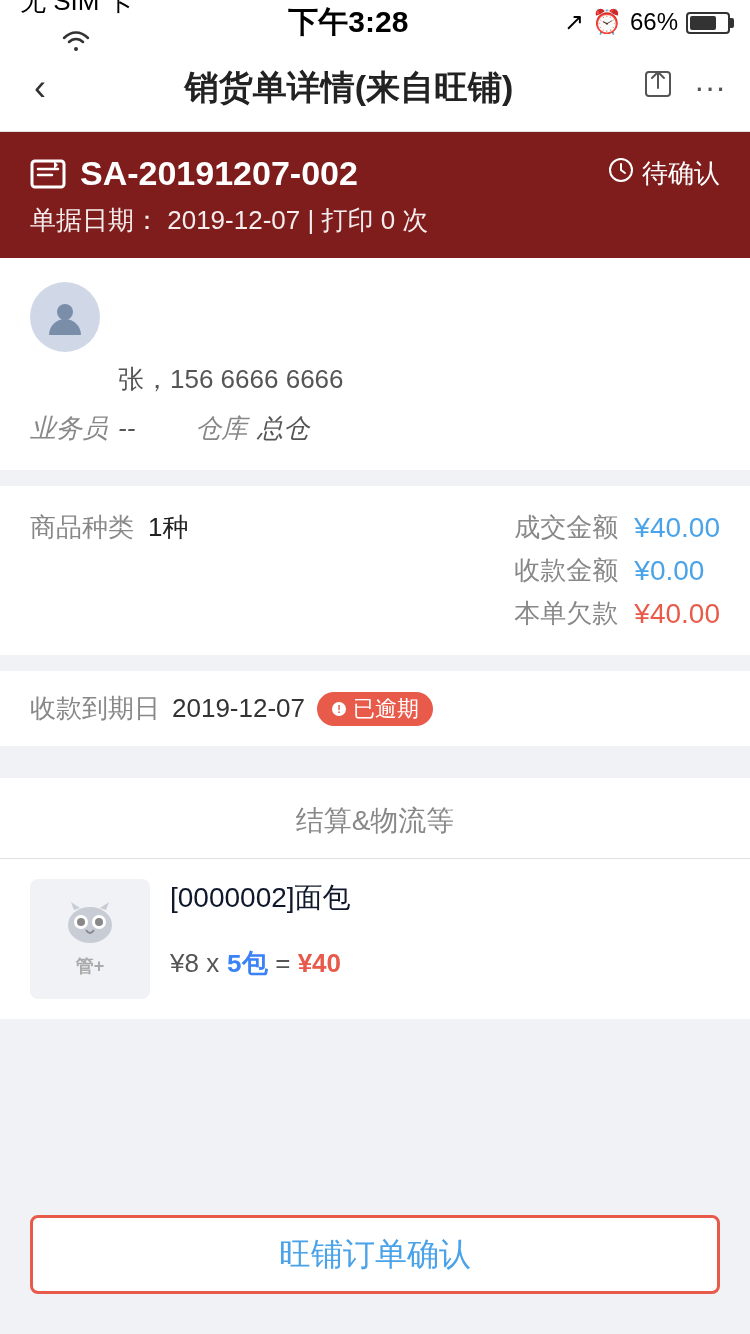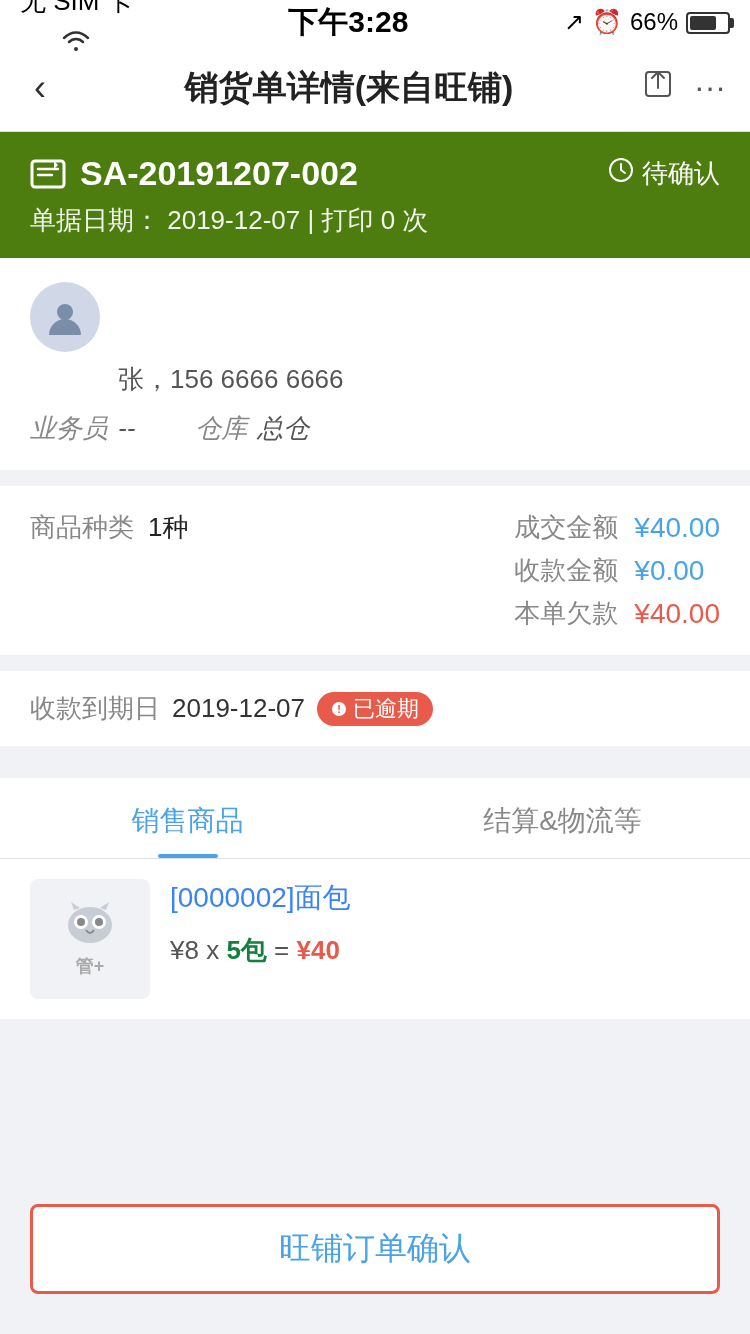--- a/index.html
+++ b/index.html
@@ -98,21 +98,21 @@
       gap: 20px;
     }
     .nav-icon {
       font-size: 32px;
       color: #555;
       cursor: pointer;
     }
 
     
     .order-banner {
-      background: #4d7c0f;
+      background: #7f1d1d;
       padding: 22px 30px 20px;
     }
     .order-number-row {
       display: flex;
       align-items: center;
       justify-content: space-between;
       margin-bottom: 10px;
     }
     .order-number {
       font-size: 34px;
@@ -320,31 +320,32 @@
       flex-direction: column;
       align-items: center;
       justify-content: center;
       flex-shrink: 0;
     }
     .product-info {
       flex: 1;
     }
     .product-name {
       font-size: 28px;
+      color: #0f172a;
+      font-weight: 500;
+      margin-bottom: 29px;
+    }
+    .product-price {
+      font-size: 26px;
+      color: #555;
+    }
+    .price-highlight {
       color: #3b82f6;
-      font-weight: 500;
-      margin-bottom: 16px;
-    }
-    .product-price {
-      font-size: 26px;
-      color: #555;
-    }
-    .price-highlight {
-      color: #15803d;
       font-weight: 600;
+      font-family: Liberation Mono, monospace;
     }
     .price-total {
       color: #e85a4a;
       font-weight: 600;
     }
 
     
     .bottom-area {
       background: #f0f2f5;
       flex: 1;
@@ -354,21 +355,21 @@
     
     .confirm-button-container {
       position: fixed;
       bottom: 40px;
       left: 50%;
       transform: translateX(-50%);
       width: 690px;
     }
     .confirm-button {
       width: 100%;
-      height: 90px;
+      height: 79px;
       background: #fff;
       border: 3px solid #e85a4a;
       border-radius: 8px;
       display: flex;
       align-items: center;
       justify-content: center;
       font-size: 32px;
       font-weight: 500;
       color: #4aa3e8;
       cursor: pointer;
@@ -503,24 +504,20 @@
         <text x="8" y="12" text-anchor="middle" font-size="11" fill="#e85a4a" font-weight="bold">!</text>
       </svg>
     </span>
     <span>已逾期</span>
   </span>
 </div>
 
 <div class="divider"></div>
 
 <div class="tabs-section">
-  <div class="tab-item active">
-    <span>销售商品</span>
-    <div class="tab-underline"></div>
-  </div>
   <div class="tab-item inactive">
     <span>结算&amp;物流等</span>
     <div class="tab-underline"></div>
   </div>
 </div>
 
 <div class="product-section">
   <div class="product-image">
     <svg width="60" height="50" viewBox="0 0 60 50" fill="none">
 

